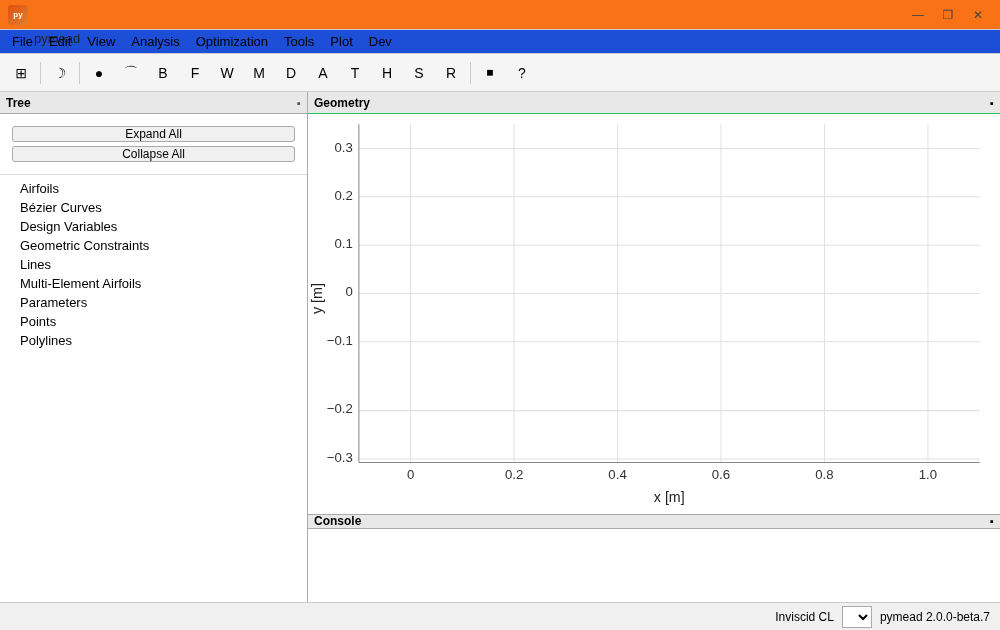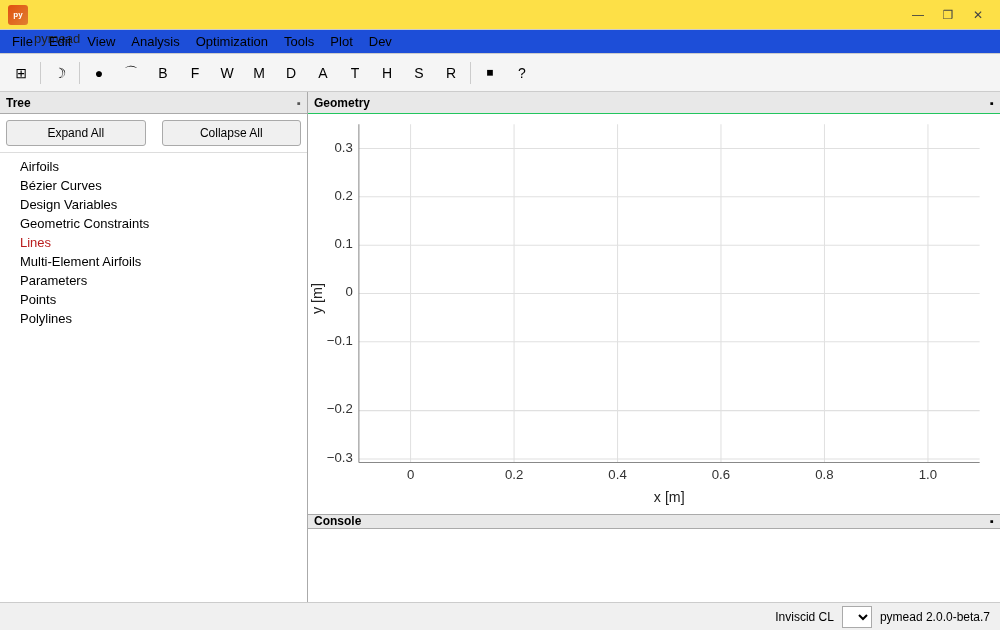--- a/index.html
+++ b/index.html
@@ -1,21 +1,21 @@
 <!DOCTYPE html>
 <html><head>
   <meta charset="utf-8">
   <style>
     * { margin: 0; padding: 0; box-sizing: border-box; }
     body { width: 1000px; height: 630px; font-family: 'Segoe UI', Arial, sans-serif; font-size: 13px; background: #f0f0f0; overflow: hidden; }
 
     
     #titlebar {
       height: 30px;
-      background: #fde047;
+      background: #f97316;
       display: flex;
       align-items: center;
       justify-content: space-between;
       padding: 0 8px;
       border-bottom: 1px solid #ccc;
     }
     #titlebar-left { display: flex; align-items: center; gap: 6px; }
     #app-icon {
       width: 20px; height: 20px;
       background: linear-gradient(135deg, #e05010 0%, #e08030 100%);
@@ -91,41 +91,42 @@
       display: flex;
       align-items: center;
       justify-content: space-between;
       padding: 0 6px;
       font-size: 12px;
       font-weight: bold;
     }
     #tree-header-icon { font-size: 11px; cursor: pointer; color: #555; }
     #tree-buttons {
       display: flex;
-      padding: 6px;
-      gap: 16px;
+      padding: 12px;
+      gap: 4px;
       border-bottom: 1px solid #ddd;
+      flex-direction: column;
     }
     .tree-action-btn {
       flex: 1;
       height: 26px;
       border: 1px solid #aaa;
       background: #f0f0f0;
       cursor: pointer;
       font-size: 12px;
       border-radius: 3px;
     }
     #tree-items { padding: 4px 16px; flex: 1; overflow-y: auto; }
     .tree-item {
       padding: 2px 4px;
       font-size: 13px;
       cursor: pointer;
       border-radius: 2px;
     }
-    .tree-item.active { color: #b91c1c; font-weight: normal; }
+    .tree-item.active { color: #000000; font-weight: normal; }
 
     
     #right-panel {
       flex: 1;
       display: flex;
       flex-direction: column;
     }
 
     
     #geometry-panel {

